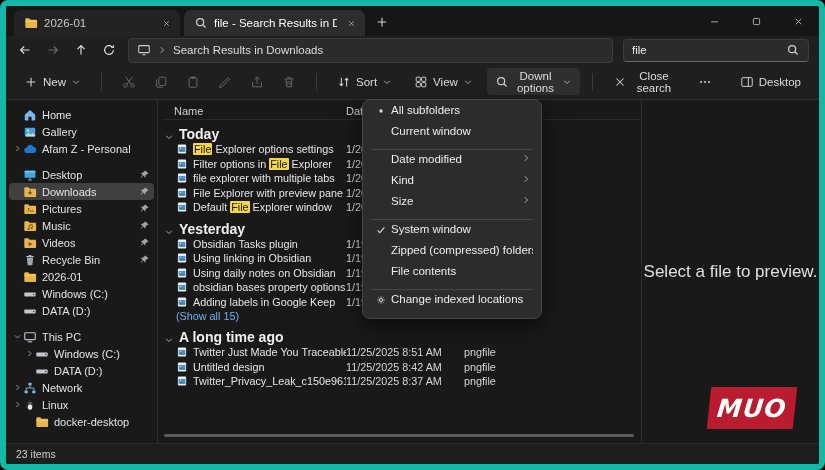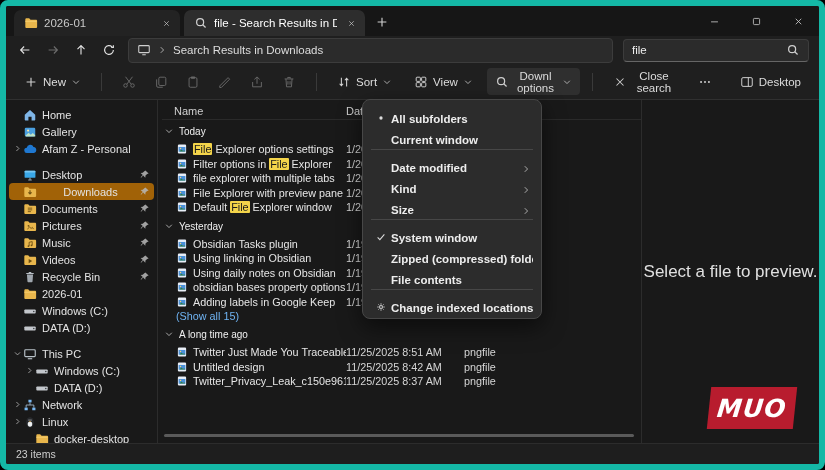--- a/index.html
+++ b/index.html
@@ -35,36 +35,36 @@
   .tb-btn{display:flex;align-items:center;gap:5px;height:27px;padding:0 8px;background:none;border:none;color:#ddd;border-radius:4px;font-size:11.5px;font-family:inherit;}
   .tb-btn.open{background:#2f2f2f;}
   .tb-btn.disabled{opacity:.4;}
   .tb-sep{width:1px;height:18px;background:#3a3a3a;margin:0 6px;flex:0 0 auto;}
   .tb-spacer{flex:1;}
 
   
   .content{flex:1;display:flex;min-height:0;position:relative;background:#191919;}
   .sidebar{width:152px;flex:0 0 auto;padding:6px 3px 0 3px;border-right:1px solid #2c2c2c;overflow:hidden;font-size:11px;box-sizing:border-box;}
   .sb-item{display:flex;align-items:center;height:17px;border-radius:4px;padding:0 2px;color:#e3e3e3;}
-  .sb-item.selected{background:#a16207;text-align:center;}
+  .sb-item.selected{background:#404040;}
   .sb-item.indent{padding-left:14px;}
   .sb-chev{width:12px;height:12px;display:inline-flex;justify-content:center;align-items:center;flex:0 0 auto;}
   .sb-chev svg{width:9px;height:9px;}
   .sb-label{flex:1;white-space:nowrap;overflow:hidden;margin-left:5px;}
   .sb-pin{width:11px;height:11px;display:inline-flex;opacity:.85;margin-right:2px;flex:0 0 auto;}
   .sb-pin svg{width:100%;height:100%;}
   .sb-gap{height:9px;}
 
   
   .filepane{flex:1;min-width:0;position:relative;padding:2px 0 0 4px;box-sizing:border-box;}
   .listheader{display:flex;height:17px;align-items:center;border-bottom:1px solid #2a2a2a;color:#cfcfcf;font-size:11px;}
   .lh-col.col0{width:184px;padding-left:12px;box-sizing:border-box;}
   .lh-col.col1{width:118px;}
   .lh-col.col2{width:70px;}
-  .group-header{display:flex;align-items:flex-start;gap:5px;height:16px;margin-top:6px;font-size:10px;color:#f0f0f0;padding-left:2px;}
+  .group-header{display:flex;align-items:flex-end;gap:5px;height:16px;margin-top:6px;font-size:14px;color:#f0f0f0;padding-left:2px;font-weight:bold;}
   .g-chev{width:10px;height:10px;display:inline-flex;}
   .g-chev svg{width:10px;height:10px;}
   .frow{display:flex;height:14.5px;align-items:center;font-size:10.8px;color:#e6e6e6;}
   .fcell.name{width:184px;display:flex;align-items:center;gap:5px;padding-left:14px;overflow:hidden;white-space:nowrap;box-sizing:border-box;}
   .fcell.name .ic{width:12px;height:12px;}
   .fcell.date{width:118px;overflow:hidden;white-space:nowrap;color:#d6d6d6;}
   .fcell.type{width:70px;color:#d6d6d6;}
   .fname{overflow:hidden;white-space:nowrap;}
   .hl{background:#f3d44a;color:#1a1a1a;border-radius:1px;padding:0 1px;}
   .show-all{font-size:10.8px;color:#6fb3f2;padding-left:14px;height:14px;display:flex;align-items:center;}
@@ -74,21 +74,21 @@
   .preview{width:178px;flex:0 0 auto;border-left:1px solid #2c2c2c;position:relative;display:flex;align-items:center;justify-content:center;box-sizing:border-box;}
   .preview-text{font-size:17px;color:#e0e0e0;}
   .muo-logo{position:absolute;right:24px;bottom:14px;width:86px;height:42px;background:#b81c2e;display:flex;align-items:center;justify-content:center;transform:skewX(-6deg);}
   .muo-logo span{font-size:25px;font-weight:bold;font-style:italic;color:#fff;letter-spacing:1px;font-family:"DejaVu Sans",sans-serif;}
 
   
   .statusbar{height:20px;border-top:1px solid #2c2c2c;display:flex;align-items:center;padding:0 10px;font-size:10.5px;color:#cfcfcf;background:#1e1e1e;flex:0 0 auto;}
 
   
   .menu{position:absolute;left:356px;top:93px;width:180px;background:#2c2c2c;border:1px solid #474747;border-radius:8px;box-shadow:0 8px 22px rgba(0,0,0,.55);padding:4px;z-index:10;font-size:11.5px;box-sizing:border-box;}
-  .menu-item{display:flex;align-items:flex-end;height:21px;border-radius:4px;color:#ededed;padding:0 4px;font-weight:bold;}
+  .menu-item{display:flex;align-items:flex-start;height:21px;border-radius:4px;color:#ededed;padding:0 4px;}
   .m-lead{width:20px;height:14px;display:inline-flex;align-items:center;justify-content:center;flex:0 0 auto;}
   .m-lead svg{width:12px;height:12px;}
   .m-label{flex:1;white-space:nowrap;overflow:hidden;}
   .m-sub{width:14px;display:inline-flex;justify-content:center;flex:0 0 auto;}
   .m-sub svg{width:10px;height:10px;}
   .menu-sep{height:1px;background:#474747;margin:3px 4px;}
 </style>
 </head>
 <body>
 
@@ -406,35 +406,20 @@
         </div>
         <div class="sb-item selected">
           <span class="sb-chev"></span>
           <span class="ic">
             <svg viewBox="0 0 16 16">
               <path d="M1.5 4c0-.8.6-1.4 1.4-1.4h3l1.6 1.6h6.1c.8 0 1.4.6 1.4 1.4v6.8c0 .8-.6 1.4-1.4 1.4H2.9c-.8 0-1.4-.6-1.4-1.4z" fill="#e8b64c"></path>
               <path d="M8 6v4M6.2 8.4L8 10.2l1.8-1.8" stroke="#6b4e10" stroke-width="1.3" fill="none"></path>
             </svg>
           </span>
           <span class="sb-label">Downloads</span>
-          <span class="sb-pin">
-            <svg viewBox="0 0 16 16">
-              <path d="M9.3 2l4.7 4.7-2.2.5-2.4 2.4-.2 3-3.1-3.1L3 12.6l-.6-.6 3.1-3.1L2.4 5.8l3-.2 2.4-2.4z" fill="#b9b9b9"></path>
-            </svg>
-          </span>
-        </div>
-        <div class="sb-item">
-          <span class="sb-chev"></span>
-          <span class="ic">
-            <svg viewBox="0 0 16 16">
-              <path d="M1.5 4c0-.8.6-1.4 1.4-1.4h3l1.6 1.6h6.1c.8 0 1.4.6 1.4 1.4v6.8c0 .8-.6 1.4-1.4 1.4H2.9c-.8 0-1.4-.6-1.4-1.4z" fill="#e8b64c"></path>
-              <path d="M5.5 7h5M5.5 9h5M5.5 11h3.5" stroke="#6b4e10" stroke-width="1"></path>
-            </svg>
-          </span>
-          <span class="sb-label">Documents</span>
           <span class="sb-pin">
             <svg viewBox="0 0 16 16">
               <path d="M9.3 2l4.7 4.7-2.2.5-2.4 2.4-.2 3-3.1-3.1L3 12.6l-.6-.6 3.1-3.1L2.4 5.8l3-.2 2.4-2.4z" fill="#b9b9b9"></path>
             </svg>
           </span>
         </div>
         <div class="sb-item">
           <span class="sb-chev"></span>
           <span class="ic">
             <svg viewBox="0 0 16 16">

